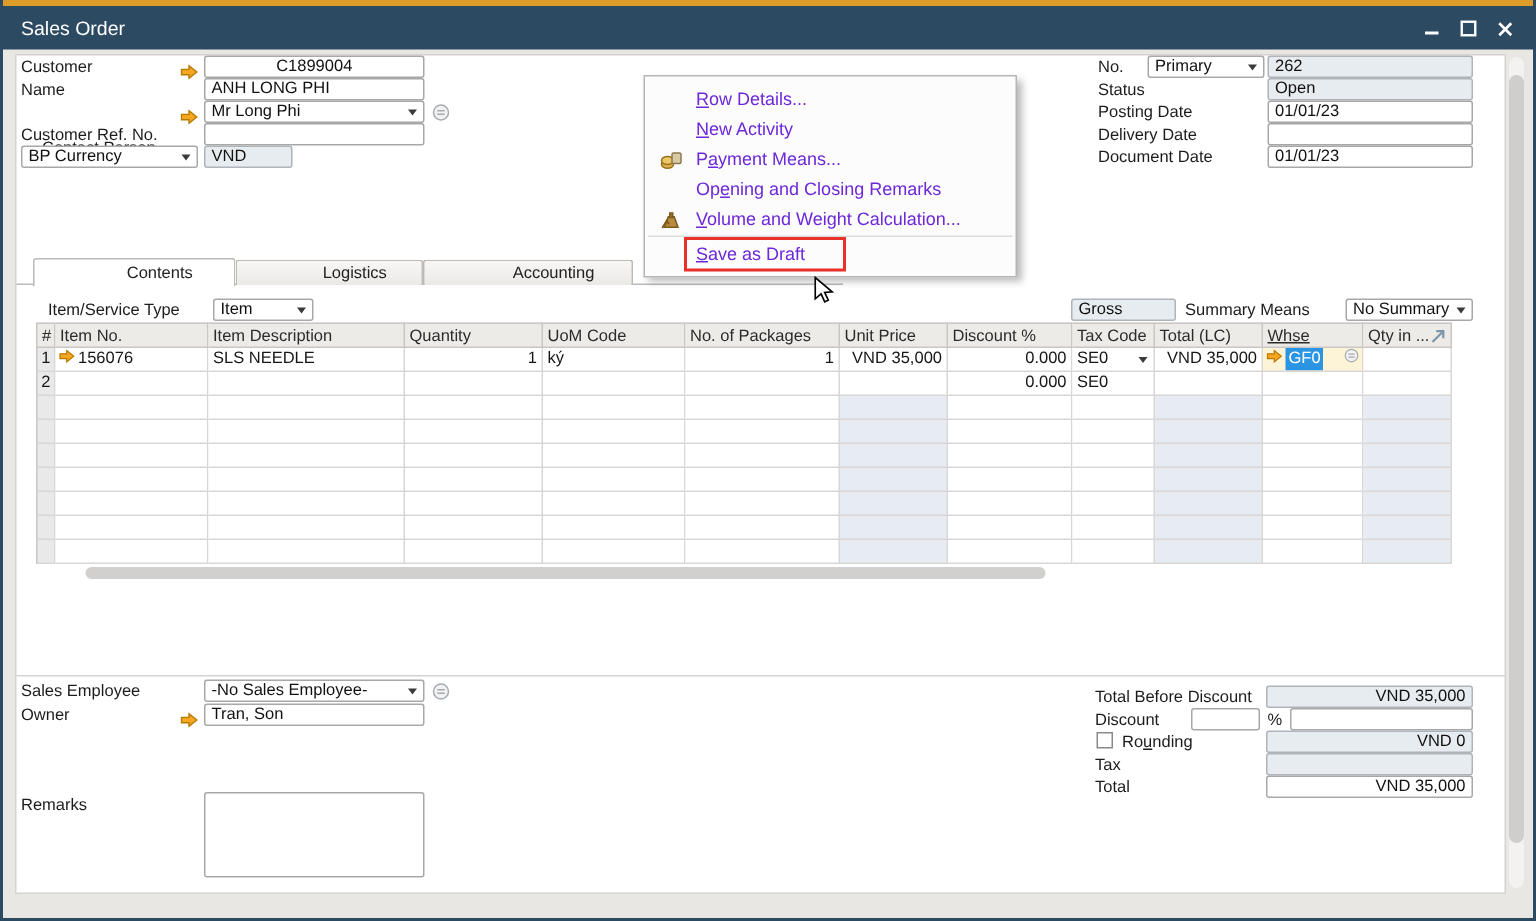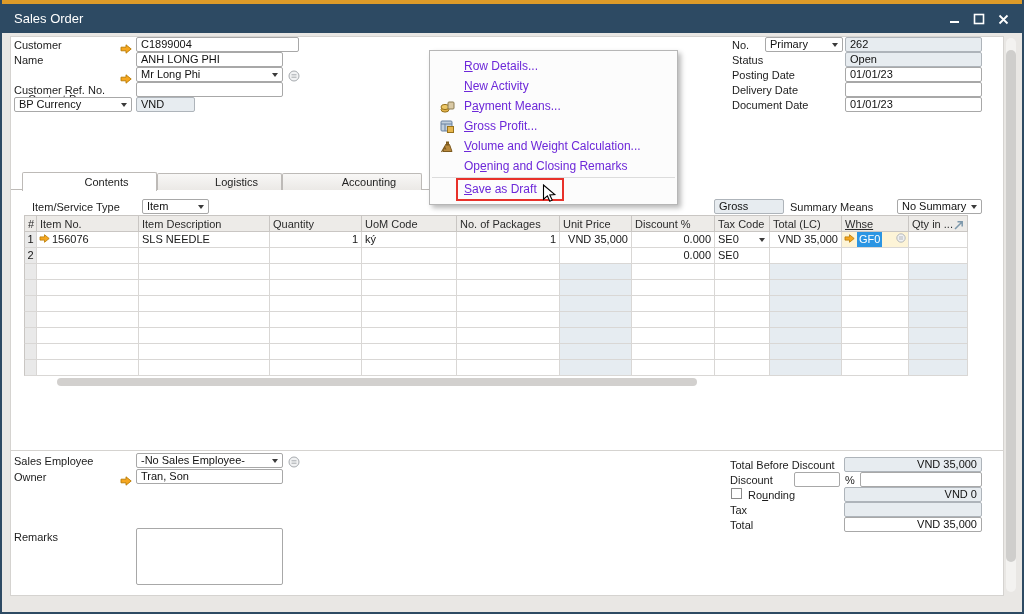--- a/index.html
+++ b/index.html
@@ -83,21 +83,21 @@
     </span>
   </div>
 
   <div class="panel"></div>
 
   <div class="lbl" style="left:12px;top:38px;">Customer</div>
   <span class="linkarrow" style="left:118px;top:40px;">
     <svg width="12" height="10" viewBox="0 0 12 10">
         <path d="M1 3.2 H6 V0.8 L11.2 5 L6 9.2 V6.8 H1 Z" fill="#F6A720" stroke="#B97A00" stroke-width="0.9"></path>
       </svg></span>
-  <div class="box" style="left:134px;top:37px;width:163px;">C1899004</div>
+  <div class="box" style="left:134px;top:37px;width:147px;text-align:center;">C1899004</div>
 
   <div class="lbl" style="left:12px;top:53px;">Name</div>
   <div class="box" style="left:134px;top:52px;width:147px;">ANH LONG PHI</div>
 
   <div class="lbl" style="left:26px;top:68px;margin-top:24px;">Contact Person</div>
   <span class="linkarrow" style="left:118px;top:70px;">
     <svg width="12" height="10" viewBox="0 0 12 10">
         <path d="M1 3.2 H6 V0.8 L11.2 5 L6 9.2 V6.8 H1 Z" fill="#F6A720" stroke="#B97A00" stroke-width="0.9"></path>
       </svg></span>
   <div class="box dd" style="left:134px;top:67px;width:147px;">
@@ -375,43 +375,33 @@
         <span class="menu-icon">
           <svg width="15" height="13" viewBox="0 0 15 13">
             <ellipse cx="5" cy="9.5" rx="4" ry="2.6" fill="#e2b34c" stroke="#97721d"></ellipse>
             <ellipse cx="5" cy="7" rx="4" ry="2.6" fill="#ecc767" stroke="#97721d"></ellipse>
             <rect x="8" y="2" width="6" height="7" rx="1" fill="#d9c9a5" stroke="#8a7a50"></rect>
           </svg>
         </span>
         <span class="menu-label">P<u>a</u>yment Means...</span>
       </div>
       <div class="menu-item">
-        <span class="menu-icon">
-          <svg width="14" height="13" viewBox="0 0 14 13">
-            <rect x="1" y="1" width="11" height="10" rx="1" fill="#c2cfdc" stroke="#6b82a0"></rect>
-            <path d="M1 4 h11 M5 4 v7" stroke="#6b82a0" stroke-width="1"></path>
-            <rect x="7.5" y="6.5" width="6" height="6" fill="#e8b64c" stroke="#97721d"></rect>
-          </svg>
-        </span>
-        <span class="menu-label"><u>G</u>ross Profit...</span>
+        <span class="menu-icon"></span>
+        <span class="menu-label">Op<u>e</u>ning and Closing Remarks</span>
       </div>
       <div class="menu-item">
         <span class="menu-icon">
           <svg width="15" height="13" viewBox="0 0 15 13">
             <path d="M5.5 4.5 h4 l2.5 7 h-9 Z" fill="#b98a3e" stroke="#7d5a1e"></path>
             <rect x="6.5" y="2" width="2" height="3" fill="#9a702a" stroke="#7d5a1e"></rect>
             <path d="M1.5 12 l3-5 1.5 2.5" fill="none" stroke="#7d5a1e" stroke-width="1.2"></path>
           </svg>
         </span>
         <span class="menu-label"><u>V</u>olume and Weight Calculation...</span>
       </div>
-      <div class="menu-item">
-        <span class="menu-icon"></span>
-        <span class="menu-label">Op<u>e</u>ning and Closing Remarks</span>
-      </div>
       <div class="menu-sep"></div>
       <div class="menu-item">
         <span class="menu-icon"></span>
         <span class="menu-label"><u>S</u>ave as Draft</span>
         <span class="redbox"></span>
       </div>
     </div>
 
   <span id="cursor">
     <svg width="15" height="19" viewBox="0 0 15 19">

